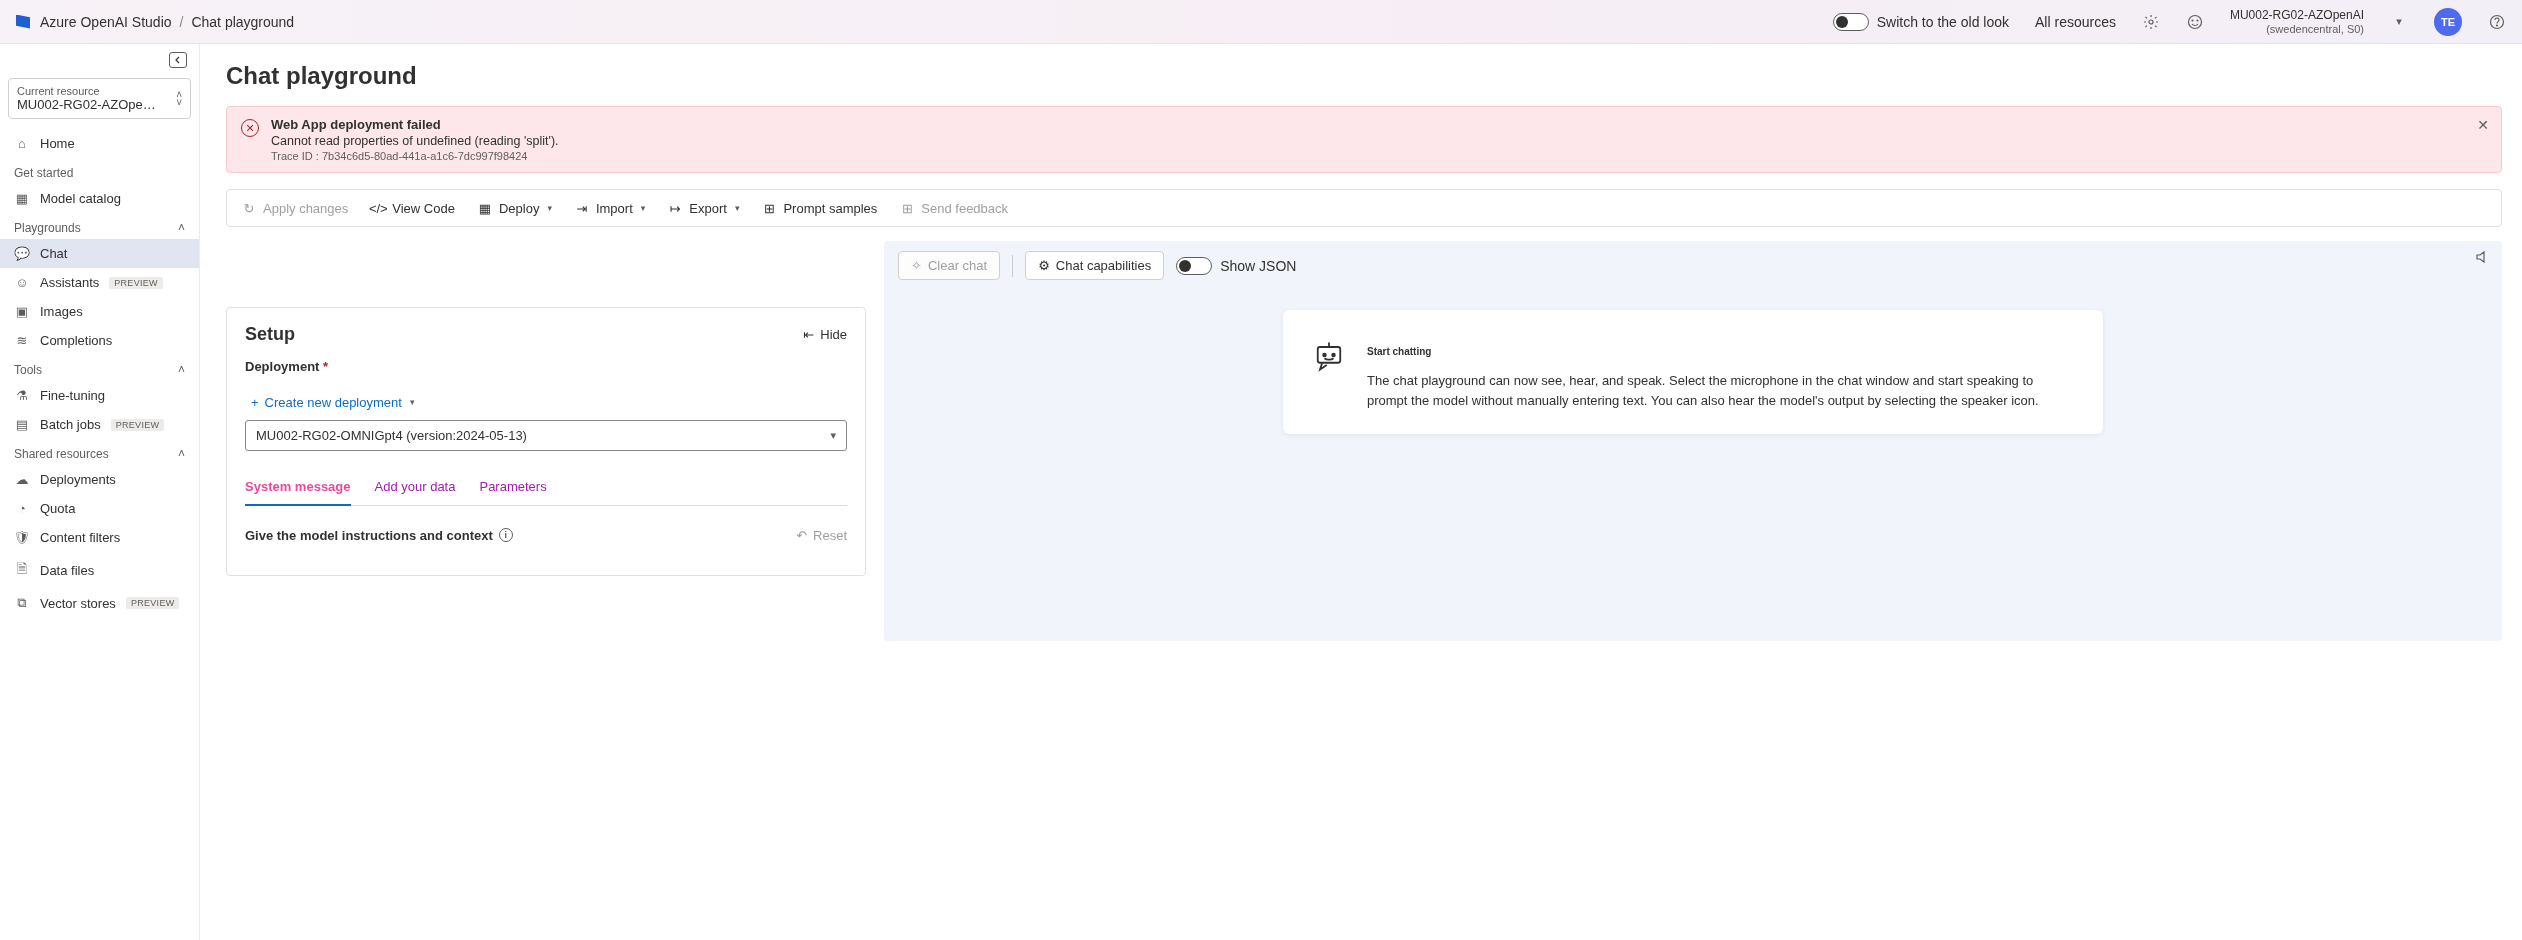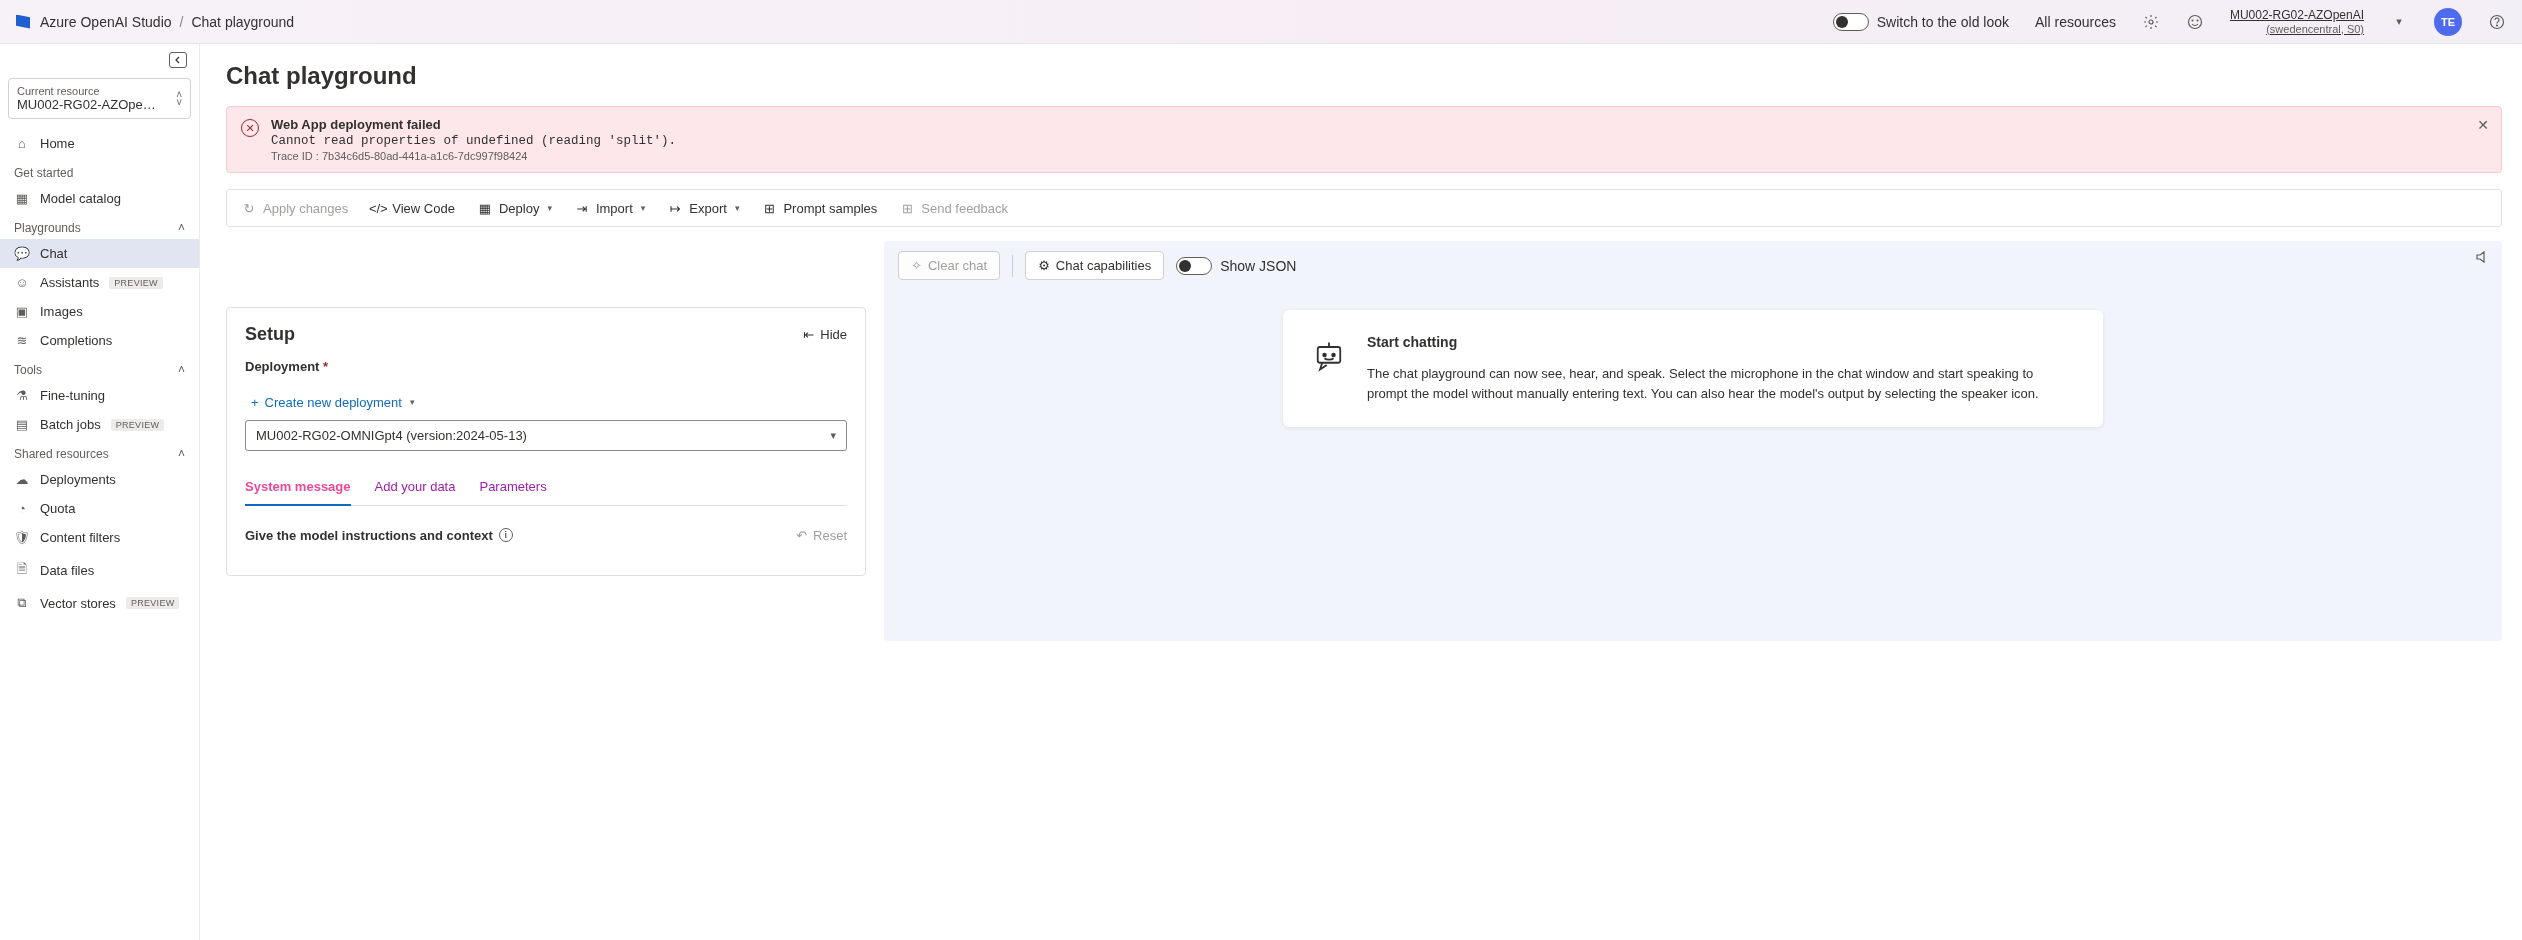--- a/index.html
+++ b/index.html
@@ -6,42 +6,42 @@
   body { font-size: 14px; color: #323130; background:#fff; }
   .top-bar { height:44px; display:flex; align-items:center; padding:0 16px; background:linear-gradient(90deg,#f7f2f7 0%,#f6eef4 60%,#f3eff7 100%); border-bottom:1px solid #e5e5e5;}
   .top-left { display:flex; align-items:center; gap:10px;}
   .brand-icon { width:14px; height:14px; background:#1f5fd1; clip-path: polygon(0 0,100% 20%,100% 100%,0 80%);}
   .breadcrumb { display:flex; align-items:center; gap:8px; color:#323130; font-size:14px; }
   .breadcrumb .sep { color:#8a8886;}
   .top-right { margin-left:auto; display:flex; align-items:center; gap:26px;}
   .toggle { width:36px; height:18px; border:1px solid #605e5c; border-radius:10px; background:#fff; position:relative; cursor:pointer;}
   .toggle .knob { width:12px; height:12px; background:#323130; border-radius:50%; position:absolute; top:2px; left:2px;}
   .top-icon { width:18px; height:18px; color:#605e5c; display:flex; align-items:center; justify-content:center;}
-  .account { text-align:right; font-size:12px; line-height:14px;text-decoration:underline;}
+  .account { text-align:right; font-size:12px; line-height:14px;}
   .account .sub { color:#605e5c; font-size:11px;}
   .avatar { width:28px; height:28px; border-radius:50%; background:#4f6bed; color:#fff; font-size:11px; display:flex; align-items:center; justify-content:center; font-weight:600;}
   .layout { display:flex; height:calc(100vh - 44px); overflow:hidden;}
   .sidebar { width:200px; border-right:1px solid #edebe9; padding-top:8px; font-size:13px; overflow-y:auto;}
   .collapse-btn { display:flex; justify-content:flex-end; padding:0 12px 6px;}
   .collapse-btn .box { border:1px solid #605e5c; border-radius:3px; width:18px; height:16px; display:flex; align-items:center; justify-content:center;}
   .resource-picker { margin:4px 8px 10px; border:1px solid #d2d0ce; border-radius:4px; padding:6px 8px; position:relative;}
   .resource-picker .lbl { font-size:11px; color:#605e5c;}
   .resource-picker .val { font-size:13px; white-space:nowrap; overflow:hidden; text-overflow:ellipsis; max-width:140px;}
   .resource-picker .chev { position:absolute; right:8px; top:50%; transform:translateY(-50%); font-size:10px; color:#605e5c; line-height:8px;}
   .nav-item { display:flex; align-items:center; gap:10px; padding:7px 14px; cursor:pointer; color:#323130;}
   .nav-item.active { background:#e1e5f2;}
   .nav-item .ic { width:16px; display:flex; justify-content:center; color:#605e5c;}
   .nav-section { display:flex; align-items:center; justify-content:space-between; padding:8px 14px 4px; font-size:12px; color:#605e5c;}
   .nav-badge { font-size:9px; background:#edebe9; color:#605e5c; padding:1px 5px; border-radius:2px; letter-spacing:.3px;}
   .main { flex:1; overflow:auto; padding:18px 20px 0 26px;}
   h1.page-title { font-size:24px; font-weight:600; margin-bottom:16px;}
   .error-banner { background:#fde7ea; border:1px solid #f7cad0; border-radius:4px; padding:10px 40px 10px 14px; display:flex; gap:12px; position:relative; margin-bottom:16px;}
   .error-banner .xicon { color:#a4262c; width:18px; height:18px; border:1.5px solid #a4262c; border-radius:50%; display:flex; align-items:center; justify-content:center; font-size:11px; flex-shrink:0; margin-top:2px;}
   .error-banner .title { font-weight:600; font-size:13px;}
-  .error-banner .msg { font-size:12.5px; margin-top:2px;font-family:Liberation Mono, monospace;}
+  .error-banner .msg { font-size:12.5px; margin-top:2px;}
   .error-banner .trace { font-size:11px; color:#605e5c; margin-top:2px;}
   .error-banner .close { position:absolute; right:12px; top:10px; color:#605e5c; cursor:pointer;}
   .toolbar { border:1px solid #e1dfdd; border-radius:4px; display:flex; align-items:stretch; padding:4px; gap:2px; margin-bottom:14px;}
   .tbtn { display:flex; align-items:center; gap:6px; padding:6px 10px; font-size:13px; color:#323130; cursor:pointer; border-radius:3px;}
   .tbtn.disabled { color:#a19f9d; cursor:default;}
   .tbtn .ic { width:16px; height:16px; display:flex; align-items:center; justify-content:center;}
   .chev-sm { font-size:9px; color:#605e5c; margin-left:2px;}
   .panels { display:flex; gap:18px; align-items:center;}
   .setup-panel { width:640px; border:1px solid #e1dfdd; border-radius:4px; padding:16px 18px 24px;}
   .setup-head { display:flex; align-items:center; justify-content:space-between; margin-bottom:14px;}
@@ -59,21 +59,21 @@
   .sys-row .info { width:14px; height:14px; border:1px solid #605e5c; border-radius:50%; font-size:9px; display:flex; align-items:center; justify-content:center; color:#605e5c;}
   .reset-btn { display:flex; align-items:center; gap:6px; font-size:13px; color:#a19f9d; cursor:default;}
   textarea.sysmsg { width:100%; min-height:150px; border:1px solid #d2d0ce; border-radius:3px; padding:8px 10px; font-size:13px; resize:none; font-family:inherit;}
   .chat-panel { flex:1;}
   .chat-toolbar { display:flex; align-items:center; gap:12px; margin-bottom:18px;}
   .chip-btn { border:1px solid #d2d0ce; border-radius:4px; padding:6px 12px; font-size:13px; display:flex; align-items:center; gap:6px; cursor:pointer; background:#fff;}
   .chip-btn.disabled { color:#a19f9d; background:#fdfdfd; cursor:default;}
   .vdiv { width:1px; height:22px; background:#ccc;}
   .start-card { background:#fff; border-radius:6px; box-shadow:0 1px 4px rgba(0,0,0,0.08); padding:24px 28px; display:flex; gap:20px; margin:30px auto 0; max-width:820px;}
   .bot-icon { width:36px; height:36px; flex-shrink:0; margin-top:4px;}
-  .start-card h3 { font-size:14px; font-weight:600; margin-bottom:14px;}
+  .start-card h3 { font-size:10px; font-weight:600; margin-bottom:14px;margin-top:12px;}
   .start-card p { font-size:13px; color:#323130; line-height:1.5;}
   .rhs { background:#f1f4fb; border-radius:4px; padding:10px 14px 40px; min-height:400px; position:relative;}
   .rhs .speaker { position:absolute; right:12px; top:8px; color:#605e5c;}
   svg { display:block; }
 </style>
 </head>
 <body>
 
 <div class="top-bar">
   <div class="top-left">

